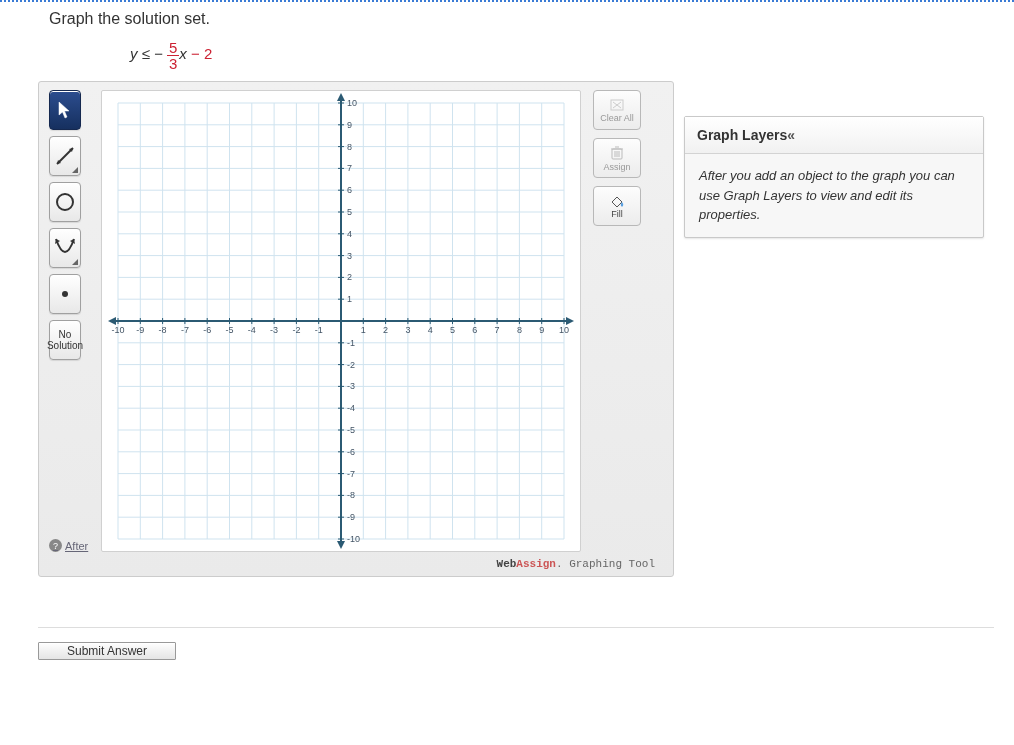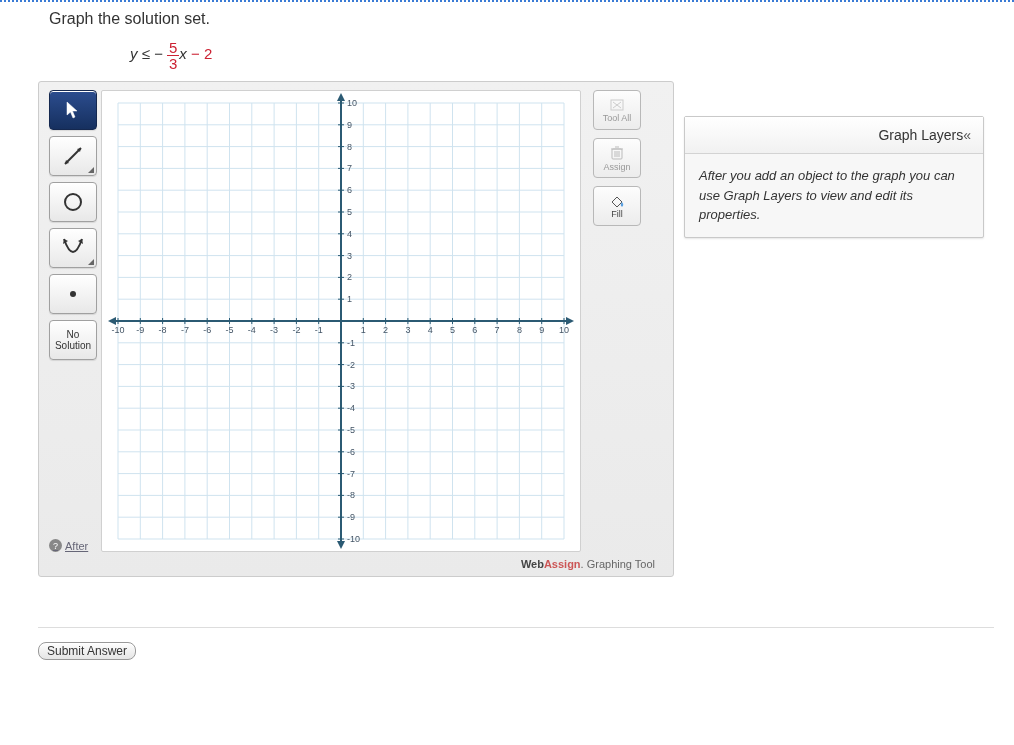--- a/index.html
+++ b/index.html
@@ -58,21 +58,21 @@
     display: flex;
     gap: 8px;
   }
   .tool-col {
     display: flex;
     flex-direction: column;
     gap: 6px;
     width: 44px;
   }
   .tool-btn {
-    width: 48px;
+    width: 32px;
     height: 40px;
     border: 1px solid #a0a0a0;
     border-radius: 4px;
     background: linear-gradient(#fff,#e8e8e8);
     display: flex;
     align-items: center;
     justify-content: center;
     box-shadow: inset 0 1px 0 #fff, 0 1px 1px rgba(0,0,0,0.1);
     cursor: pointer;
     position: relative;
@@ -152,62 +152,63 @@
     cursor: pointer;
     gap: 1px;
   }
   .util-btn.enabled { color: #444; text-align: center; }
 
   .footer {
     text-align: right;
     font-size: 11px;
     color: #666;
     padding: 6px 8px 2px 0;
+    font-family: Liberation Mono, monospace;
   }
   .footer .wa b { color: #444; }
   .footer .wa .assign { font-weight: bold; color: #c55; }
 
   .layers-panel {
     position: absolute;
     left: 684px;
     top: 114px;
     width: 300px;
     border: 1px solid #c9c9c9;
     border-radius: 2px;
     background: #f7f7f7;
     box-shadow: 0 1px 2px rgba(0,0,0,0.1);
   }
   .layers-head {
     background: linear-gradient(#fff,#f1f1f1);
     border-bottom: 1px solid #d3d3d3;
     padding: 10px 12px;
-    font-weight: normal;
+    font-weight: bold;
     font-size: 14px;
     display: flex;
-    justify-content: flex-end;
+    justify-content: flex-start;
     align-items: center;
   }
   .layers-head .collapse { font-size: 14px; color: #555; cursor: pointer; }
   .layers-body {
     padding: 12px 14px;
     font-size: 13px;
     line-height: 1.5;
     color: #333;
     font-style: italic;
   }
 
   .divider {
     border-top: 1px solid #ddd;
     margin: 50px 0 14px 0;
   }
   .submit-btn {
     display: inline-block;
-    padding: 1px 8px;
+    padding: 1px 28px;
     border: 1px solid #999;
-    border-radius: 8px;
+    border-radius: 1px;
     background: linear-gradient(#fefefe,#e5e5e5);
     font-size: 12px;
     color: #333;
     cursor: pointer;
     box-shadow: inset 0 1px 0 #fff;
   }
 </style>
 </head>
 <body>
 
@@ -405,21 +406,21 @@
           </svg>
       </div>
 
       <div class="right-col">
         <div class="util-btn">
           <svg width="16" height="14">
               <rect x="2" y="2" width="12" height="10" fill="none" stroke="#ccc"></rect>
               <line x1="4" y1="4" x2="12" y2="10" stroke="#ccc"></line>
               <line x1="12" y1="4" x2="4" y2="10" stroke="#ccc"></line>
             </svg>
-          <span>Tool All</span>
+          <span>Clear All</span>
         </div>
         <div class="util-btn">
           <svg width="14" height="16">
               <rect x="2" y="4" width="10" height="10" rx="1" fill="none" stroke="#bbb"></rect>
               <line x1="1" y1="4" x2="13" y2="4" stroke="#bbb"></line>
               <line x1="5" y1="2" x2="9" y2="2" stroke="#bbb"></line>
               <line x1="5" y1="6" x2="5" y2="12" stroke="#bbb"></line>
               <line x1="7" y1="6" x2="7" y2="12" stroke="#bbb"></line>
               <line x1="9" y1="6" x2="9" y2="12" stroke="#bbb"></line>
             </svg>

